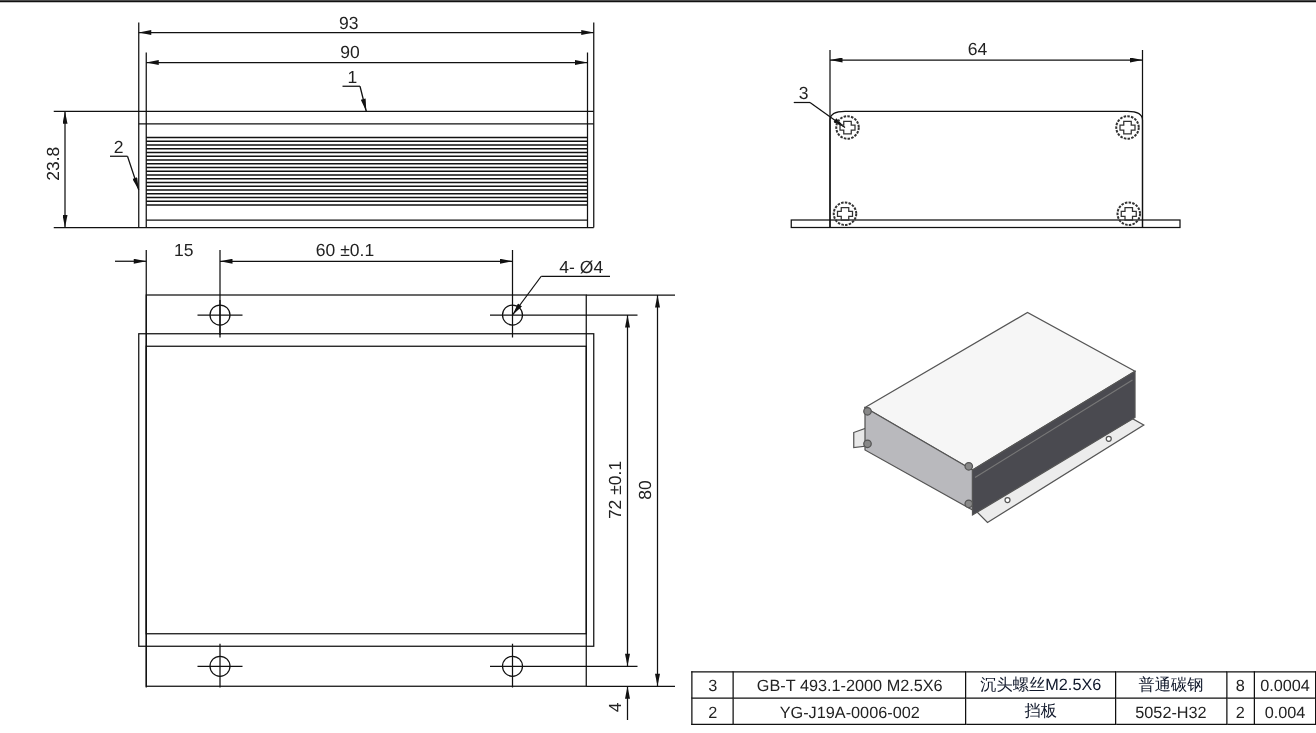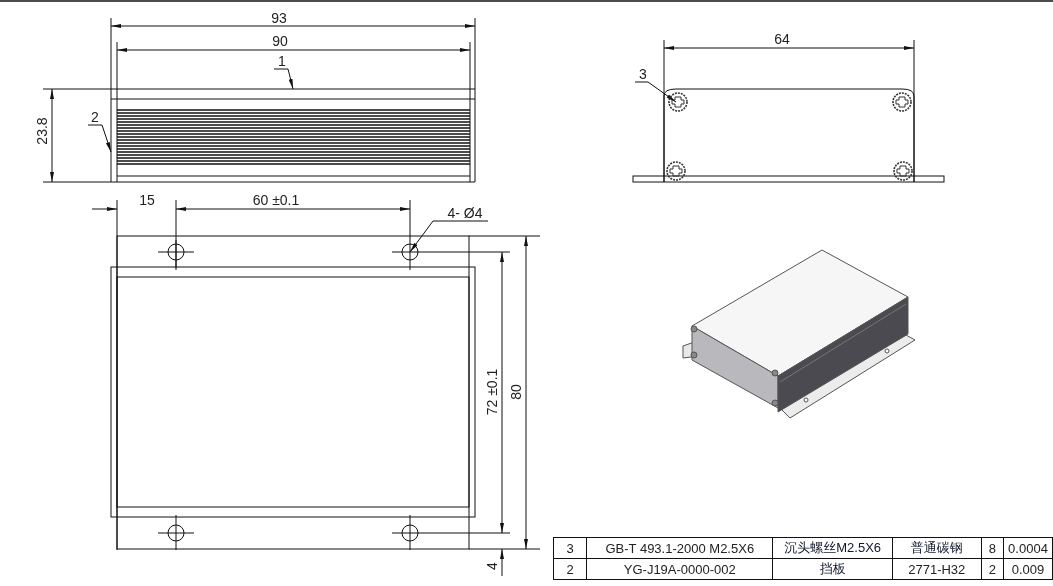--- a/index.html
+++ b/index.html
@@ -164,20 +164,20 @@
       <tr>
     <td style="width:26px">3</td>
     <td style="width:180px">GB-T 493.1-2000 M2.5X6</td>
     <td class="cn" style="width:112px">沉头螺丝M2.5X6</td>
     <td class="cn" style="width:82px">普通碳钢</td>
     <td style="width:14px">8</td>
     <td style="width:40px">0.0004</td>
   </tr>
   <tr>
     <td>2</td>
-    <td>YG-J19A-0000-002</td>
+    <td>YG-J19A-0006-002</td>
     <td class="cn">挡板</td>
-    <td>2771-H32</td>
+    <td>5052-H32</td>
     <td>2</td>
-    <td>0.009</td>
+    <td>0.004</td>
   </tr>
 </tbody>
   </table>
 
 </body></html>

